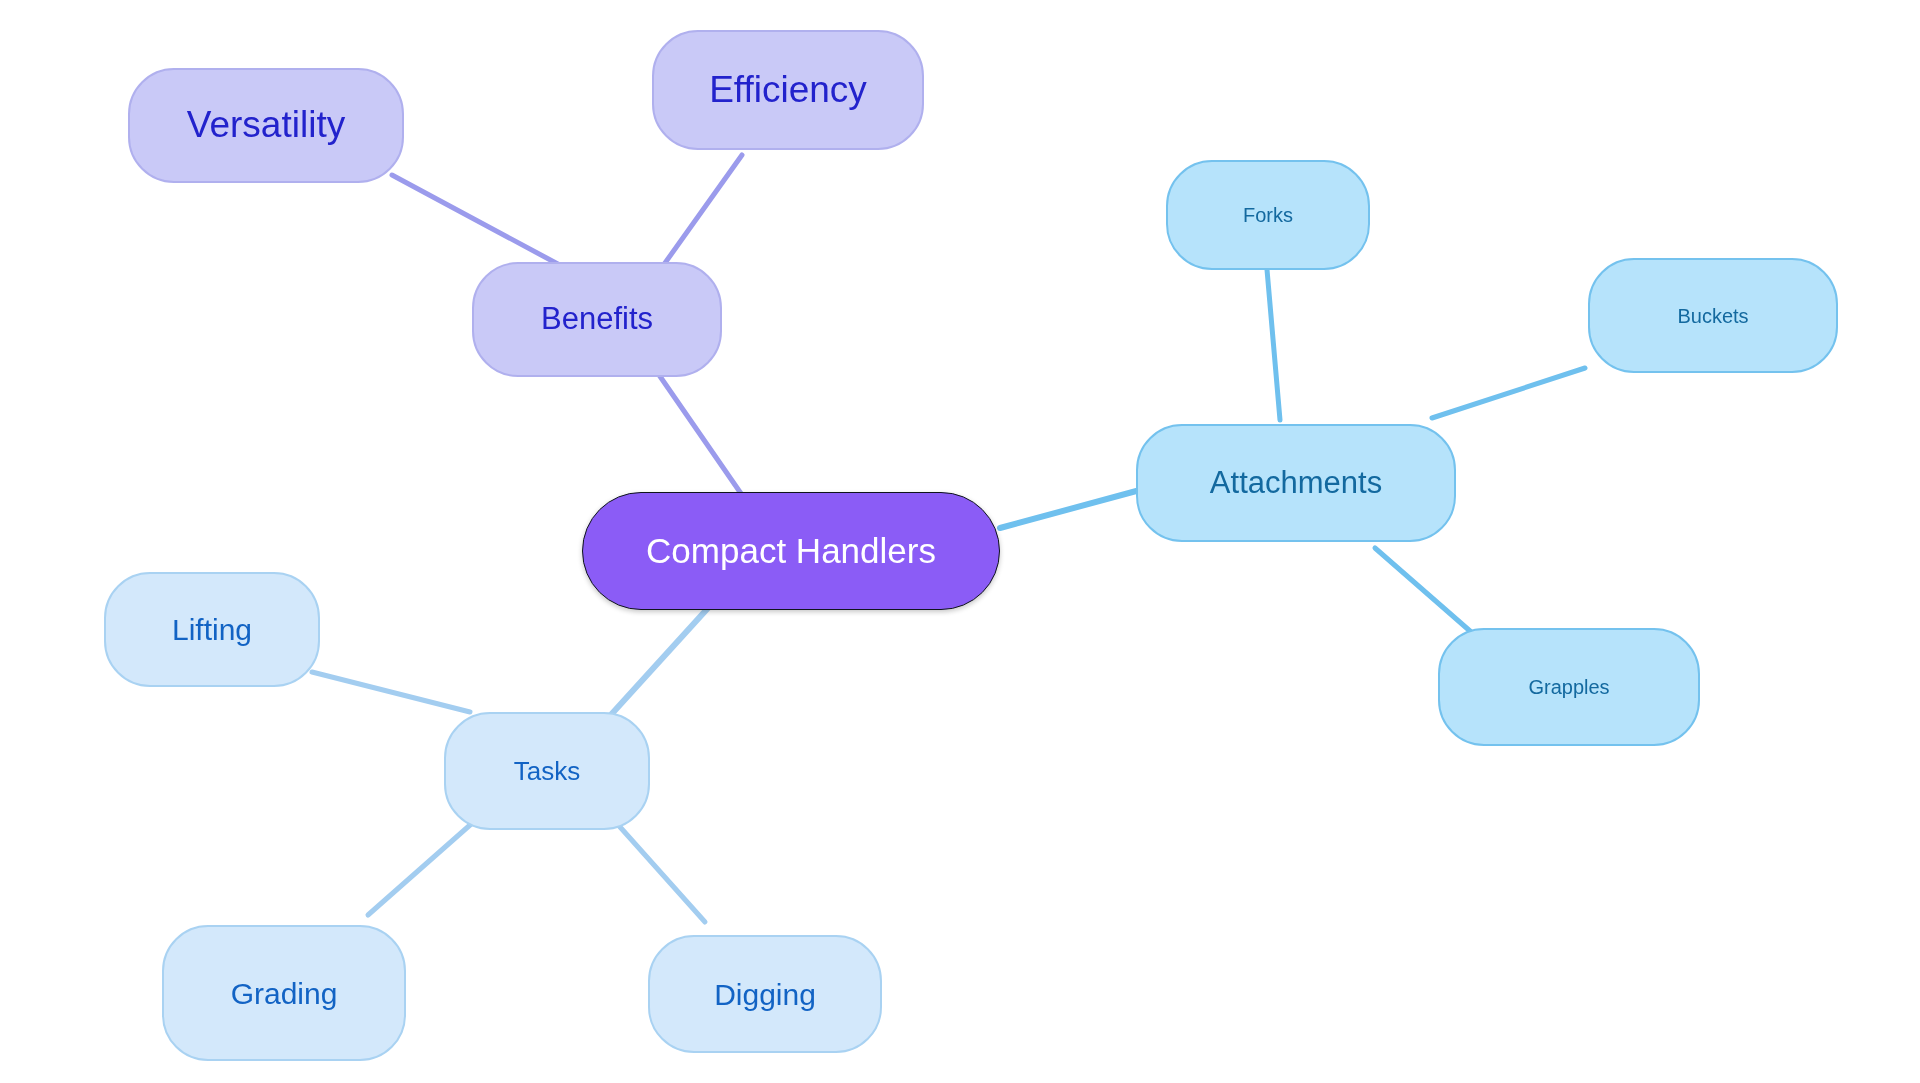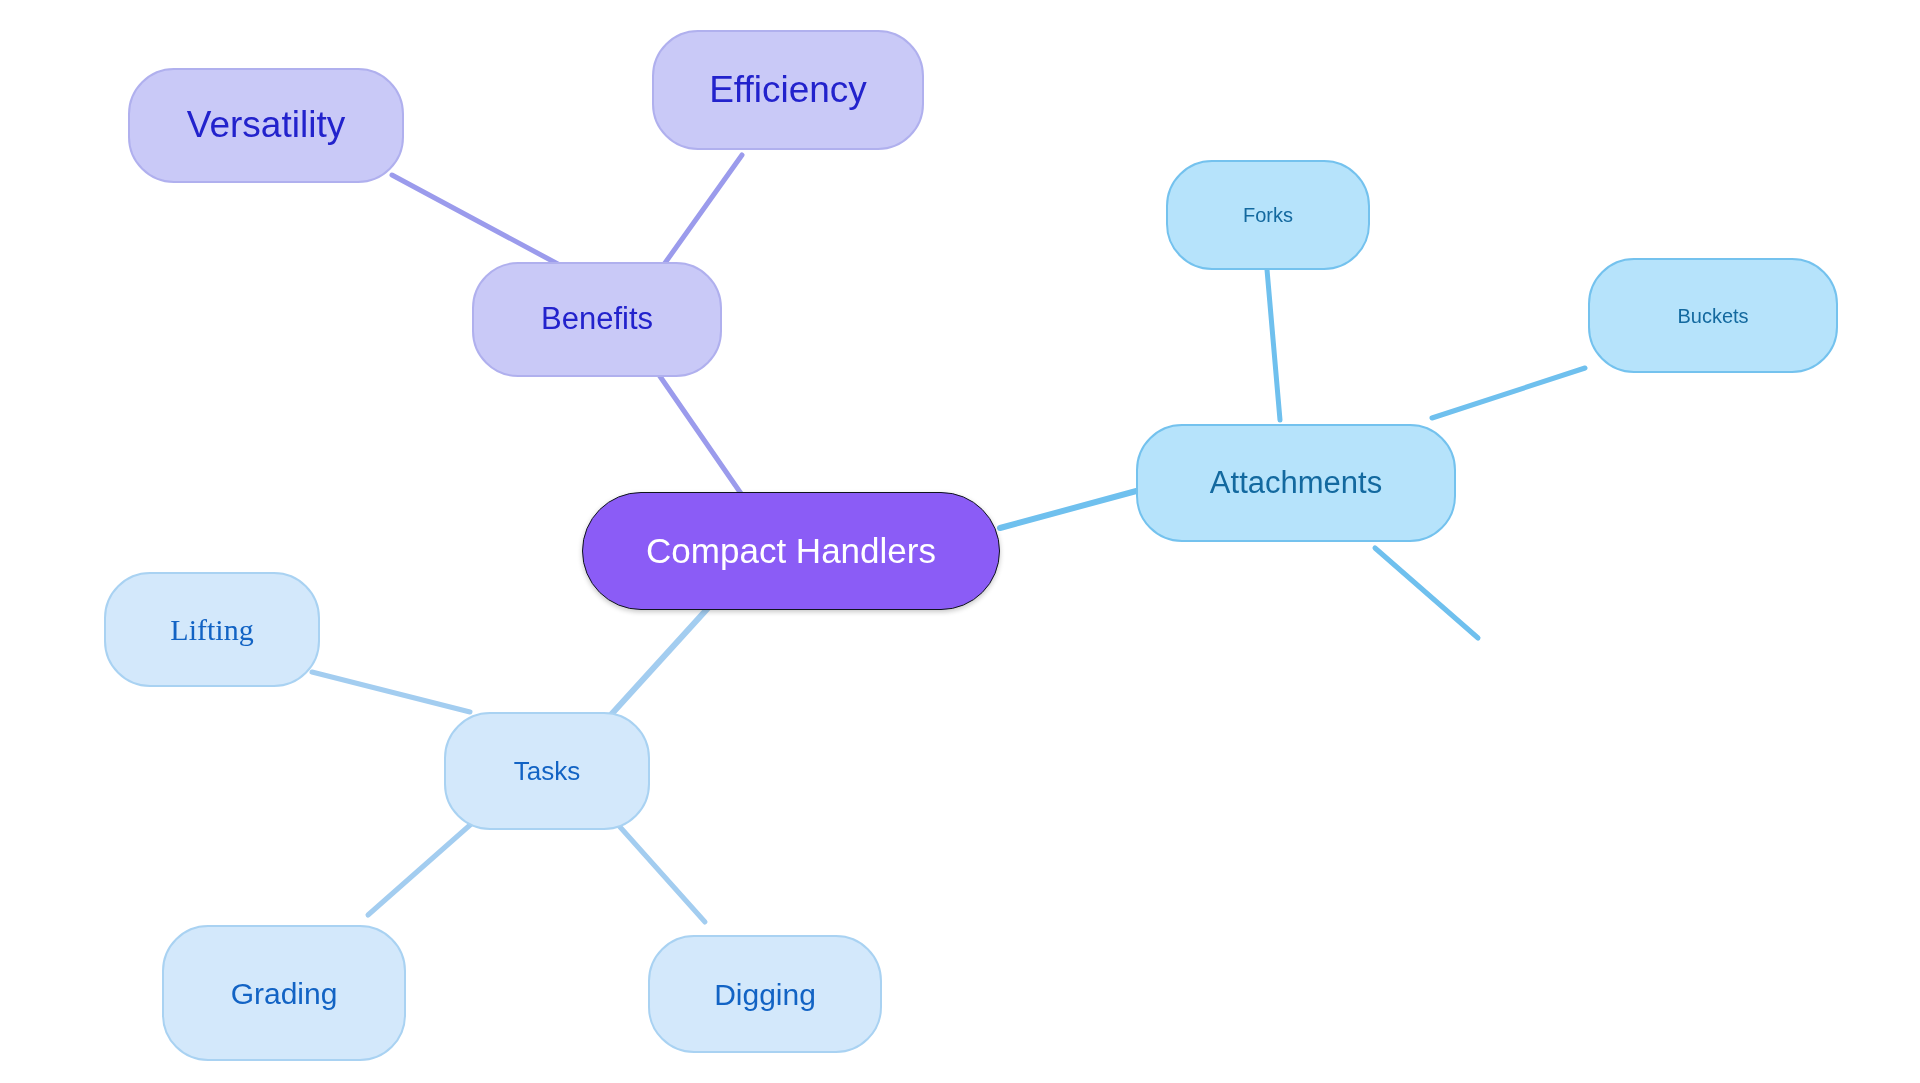--- a/index.html
+++ b/index.html
@@ -126,26 +126,29 @@
   </div>
 
   <div class="node blue" style="left:1166px; top:160px; width:204px; height:110px;">
     <span class="node-label">Forks</span>
   </div>
 
   <div class="node blue" style="left:1588px; top:258px; width:250px; height:115px;">
     <span class="node-label">Buckets</span>
   </div>
 
+  <div class="node blue" style="left:1438px; top:628px; width:262px; height:118px;">
+    <span class="node-label">Grapples</span>
+  </div>
 
   <div class="node paleblue branch" style="left:444px; top:712px; width:206px; height:118px;">
     <span class="node-label">Tasks</span>
   </div>
 
-  <div class="node paleblue" style="left:104px; top:572px; width:216px; height:115px;font-family:Liberation Serif, serif;">
+  <div class="node paleblue" style="left:104px; top:572px; width:216px; height:115px;">
     <span class="node-label">Lifting</span>
   </div>
 
   <div class="node paleblue" style="left:162px; top:925px; width:244px; height:136px;">
     <span class="node-label">Grading</span>
   </div>
 
   <div class="node paleblue" style="left:648px; top:935px; width:234px; height:118px;">
     <span class="node-label">Digging</span>
   </div>

